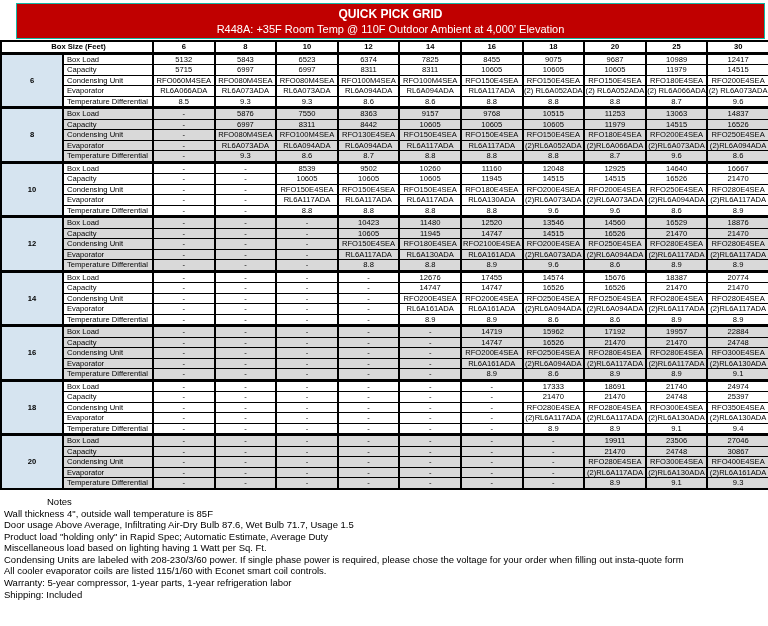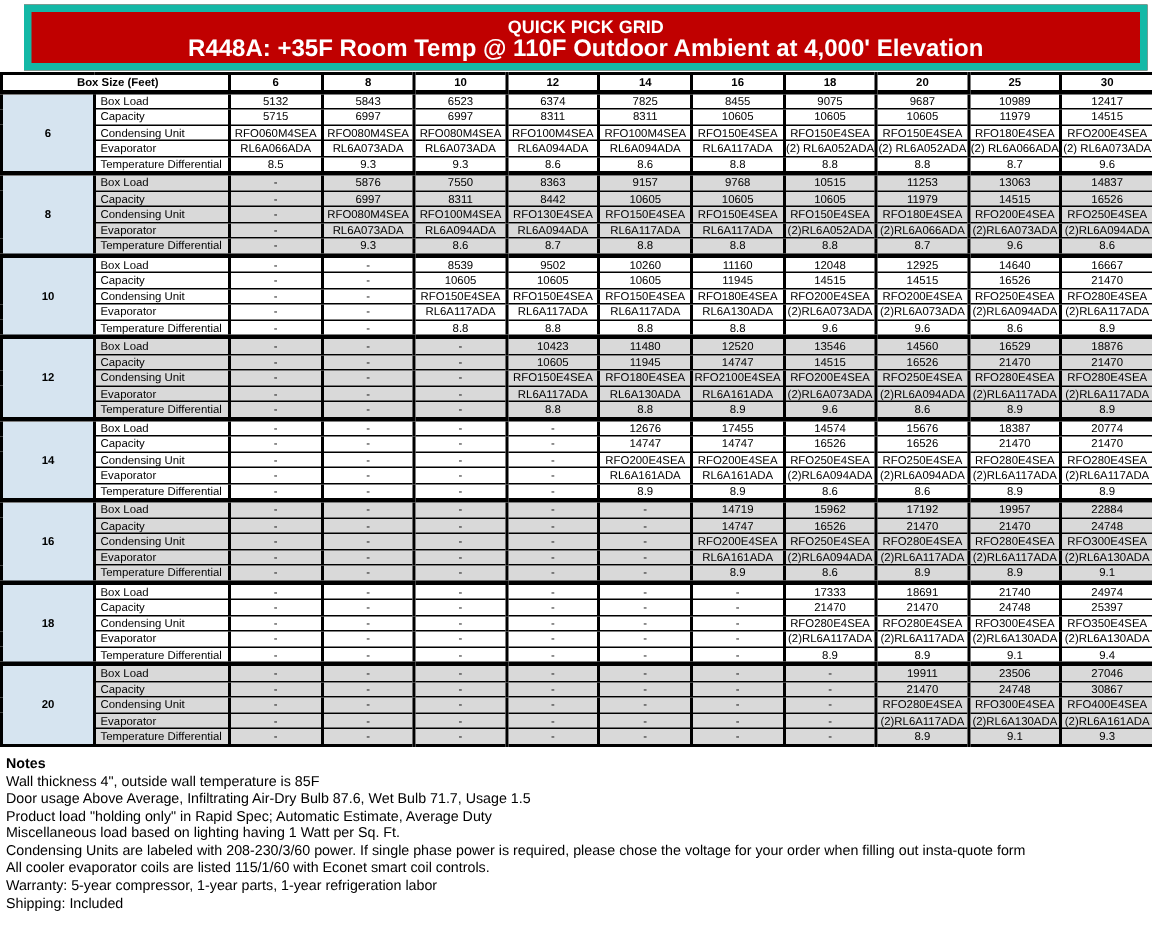--- a/index.html
+++ b/index.html
@@ -7,27 +7,27 @@
   body {
     width: 768px; height: 626px;
     font-family: "Liberation Sans", sans-serif;
     color: #000;
     overflow: hidden;
   }
   
   .banner {
     margin: 3px 3px 1px 16px;
     background: #C00000;
-    border: 5px solid #14b8a6;
+    border: 1px solid #14b8a6;
     text-align: center;
     color: #fff;
     padding: 3px 0 2px 0;
   }
   .banner .t1 { font-size: 12px; font-weight: bold; line-height: 15px; }
-  .banner .t2 { font-size: 16px; font-weight: bold; line-height: 14px; }
+  .banner .t2 { font-size: 11px; font-weight: normal; line-height: 14px; }
   
   table.grid {
     width: 768px;
     border-collapse: collapse;
     table-layout: fixed;
     border: 2px solid #000;
   }
   table.grid th, table.grid td {
     border-top: 1px solid #000;
     border-bottom: 1px solid #000;
@@ -58,21 +58,21 @@
     text-align: left !important;
     padding-left: 3px !important;
     font-size: 8px;
     margin-left: 36px;
   }
   tr.g-start td { border-top: 3px solid #000; }
   tr.stripe td { background: #D9D9D9; }
   tr.stripe td.size-cell { background: #D6E4F0; }
   
   .notes { padding: 6px 4px 0 4px; }
-  .notes .n-title { font-weight: bold; font-size: 9.5px; line-height: 12px; }
+  .notes .n-title { font-weight: normal; font-size: 9.5px; line-height: 12px; margin-left: 43px; }
   .notes .n-line { font-size: 9.5px; line-height: 11.6px; }
 </style>
 </head>
 <body>
 
 <div class="banner">
   <div class="t1">QUICK PICK GRID</div>
   <div class="t2">R448A: +35F Room Temp @ 110F Outdoor Ambient at 4,000' Elevation</div>
 </div>
 

